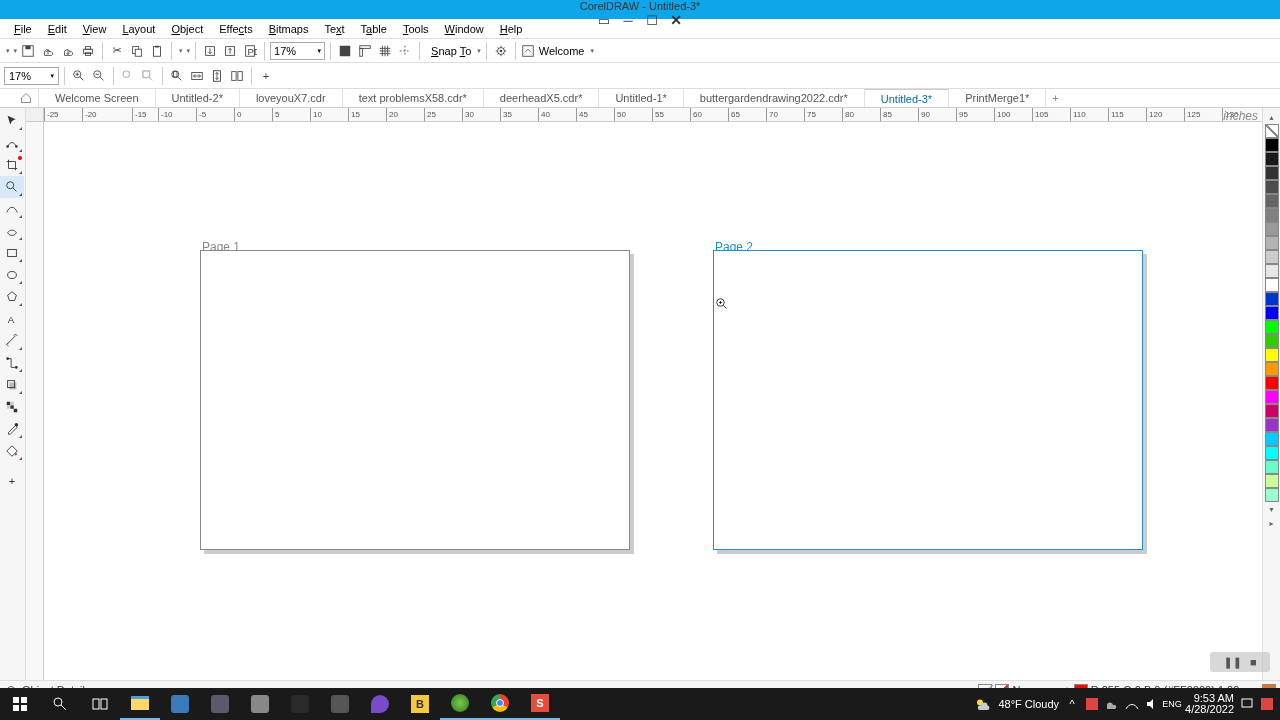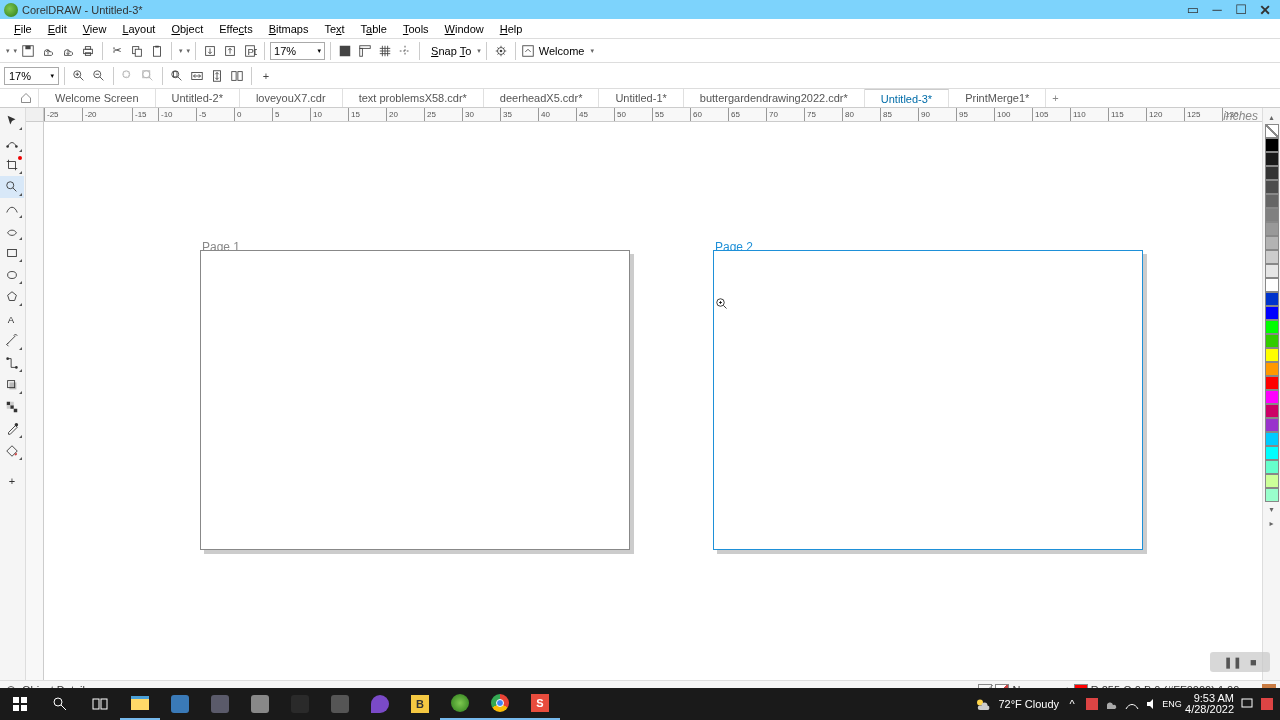--- a/index.html
+++ b/index.html
@@ -1,17 +1,17 @@
 <!DOCTYPE html>
 <html><head>
 <meta charset="utf-8">
 <style>
 * { margin: 0; padding: 0; box-sizing: border-box; font-family: Tahoma, sans-serif; font-size: 11px; }
 body { width: 1280px; height: 720px; background: #fff; overflow: hidden; position: relative; }
-.titlebar { height: 19px; background: #7dd3fc; display: flex; align-items: center; padding: 0 4px; }
+.titlebar { height: 19px; background: #0ea5e9; display: flex; align-items: center; padding: 0 4px; flex-direction: column; }
 .titlebar .logo { width: 14px; height: 14px; background: radial-gradient(circle at 40% 40%, #7ec850, #2a7a1a); border-radius: 50%; margin-right: 4px; }
 .titlebar .title { font-size: 11px; color: #333; flex: 1; }
 .titlebar .win-btns { display: flex; gap: 2px; align-items: center; }
 .titlebar .wb { width: 22px; height: 16px; display: flex; align-items: center; justify-content: center; font-size: 13px; color: #333; cursor: pointer; }
 .titlebar .wbx { width: 22px; height: 16px; display: flex; align-items: center; justify-content: center; color: #333; cursor: pointer; font-size: 14px; font-weight: bold; }
 .menubar { height: 20px; display: flex; align-items: center; padding-left: 6px; gap: 0; border-bottom: 1px solid #ddd; }
 .menubar .mi { padding: 2px 8px; font-size: 11px; cursor: pointer; }
 .menubar .mi u { text-decoration: underline; }
 .toolbar1 { height: 24px; display: flex; align-items: center; padding: 0 4px; gap: 2px; border-bottom: 1px solid #ddd; }
 .tbtn { width: 18px; height: 18px; display: flex; align-items: center; justify-content: center; cursor: pointer; color: #444; }
@@ -619,21 +619,21 @@
       </div>
     </div>
   <div class="tb-item active">
       <div style="width:18px;height:18px;background:#e84c3d;display:flex;align-items:center;justify-content:center;color:#fff;font-weight:bold">S</div>
     </div>
   <div class="tb-tray">
     <svg width="18" height="18" viewBox="0 0 24 24">
         <circle cx="8" cy="10" r="4" fill="#ffd54a"></circle>
         <path d="M10 14a4 4 0 118 0 3 3 0 01-1 6h-9a3 3 0 010-6z" fill="#ccc"></path>
       </svg>
-    <div class="wtxt"><span>72°F</span> <span>Cloudy</span></div>
+    <div class="wtxt"><span>48°F</span> <span>Cloudy</span></div>
     <span class="ic">^</span>
     <span class="ic">
         <div style="width:12px;height:12px;background:#d44"></div>
       </span>
     <span class="ic">
         <svg width="14" height="10">
           <path d="M2 7a3 3 0 016-1 2 2 0 012 4H2z" fill="#aaa"></path>
         </svg>
       </span>
     <span class="ic">

